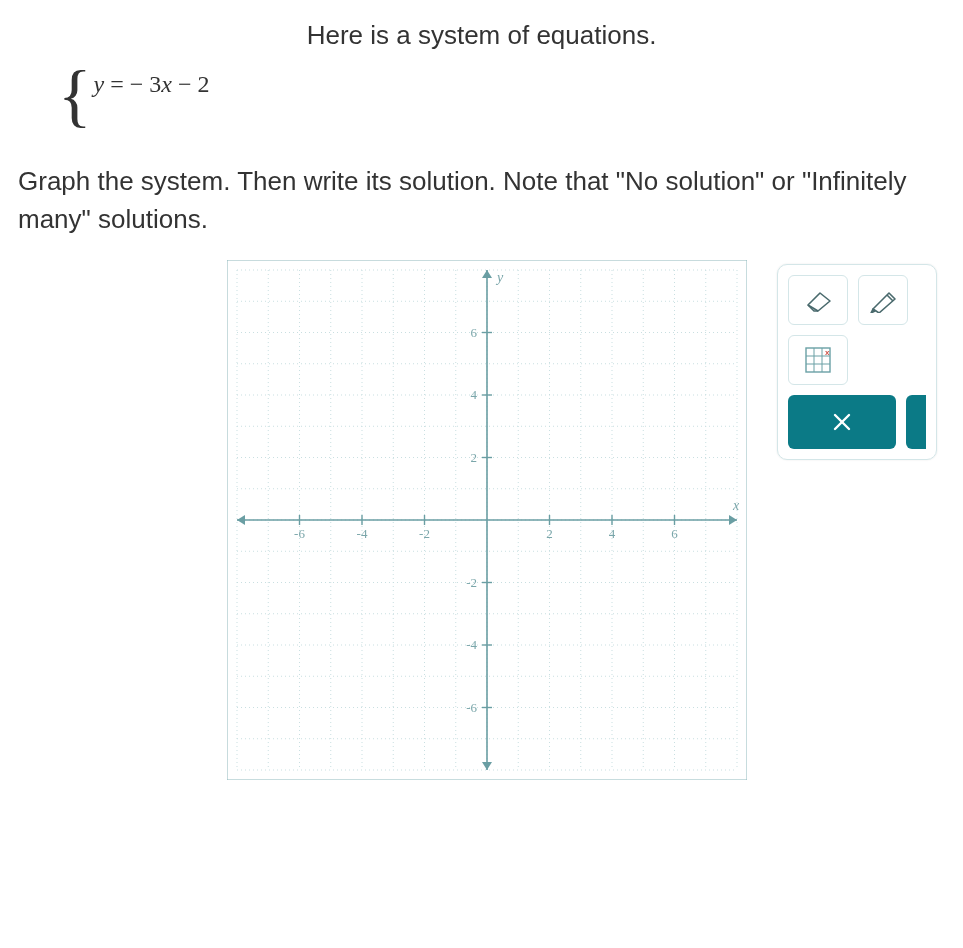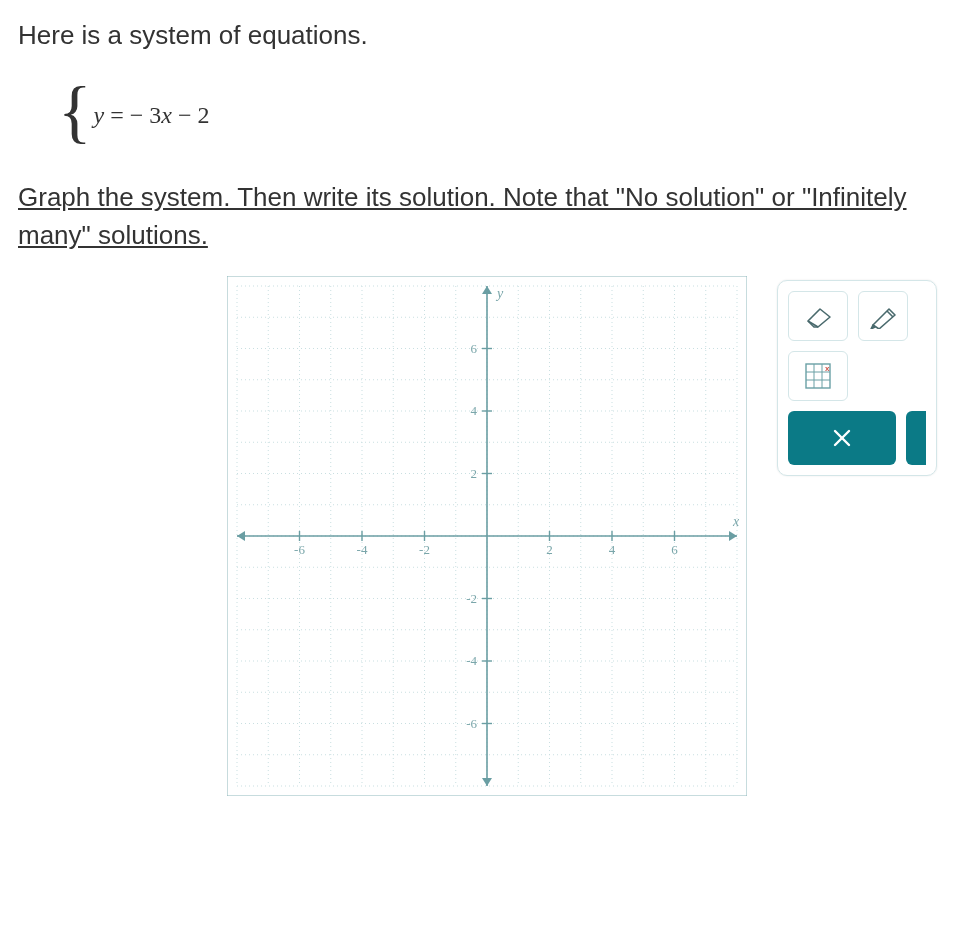--- a/index.html
+++ b/index.html
@@ -5,52 +5,52 @@
   body {
     margin: 0;
     padding: 12px 18px;
     font-family: Verdana, Geneva, sans-serif;
     font-size: 26px;
     color: #333;
     width: 963px;
     box-sizing: border-box;
   }
   .intro {
-    margin: 8px 0 28px 0;
+    margin: 8px 0 12px 0;
+    text-align: center;
   }
   .system {
     display: flex;
     align-items: stretch;
     margin: 10px 0 30px 40px;
     font-family: "Times New Roman", Times, serif;
     font-size: 24px;
   }
   .brace {
     font-size: 70px;
     line-height: 70px;
     font-family: serif;
     margin-right: 2px;
     color: #333;
     position: relative;
     top: -2px;
   }
   .eqs {
     display: flex;
     flex-direction: column;
-    justify-content: center;
+    justify-content: space-between;
     line-height: 1.6;
     padding-top: 2px;
   }
   .eq i, .eq .v {
     font-style: italic;
   }
   .prompt {
     margin: 8px 0 22px 0;
     line-height: 1.45;
-    text-decoration: underline;
   }
   .work-area {
     display: flex;
     align-items: flex-start;
     justify-content: center;
     gap: 30px;
     margin-left: 200px;
   }
   .graph-wrap {
     flex: none;

